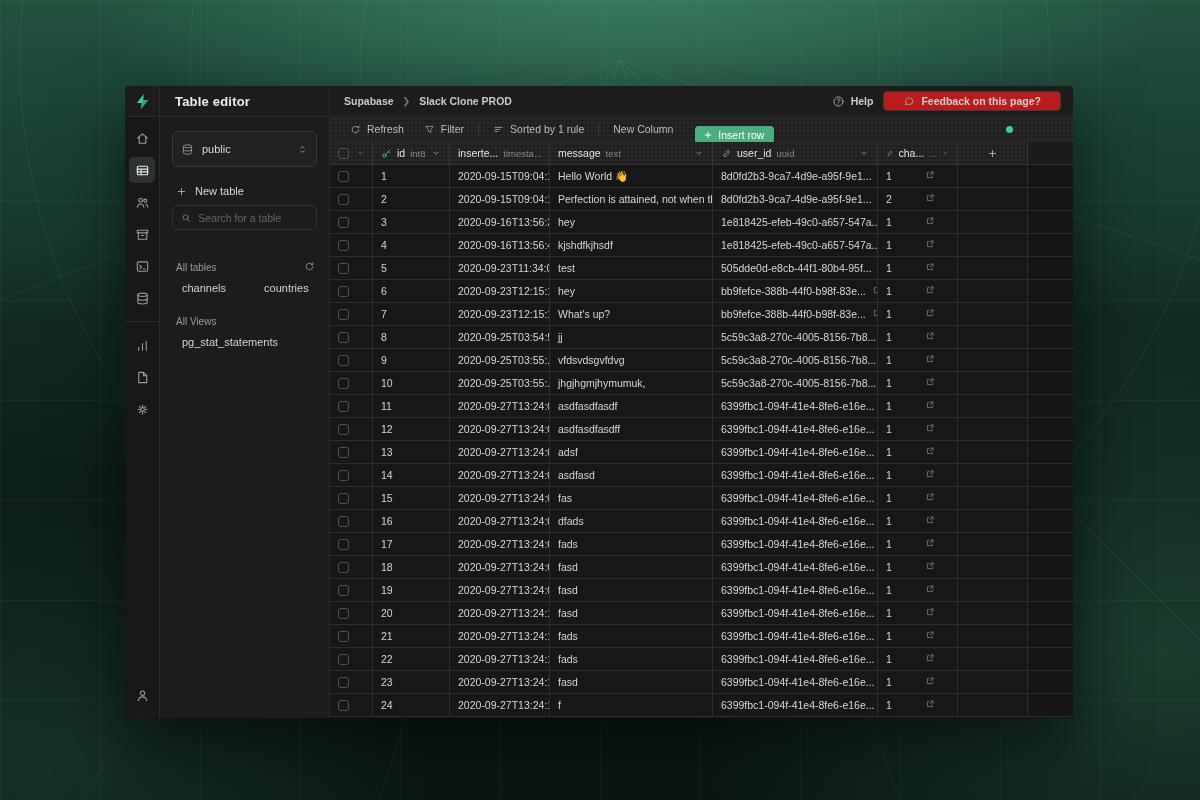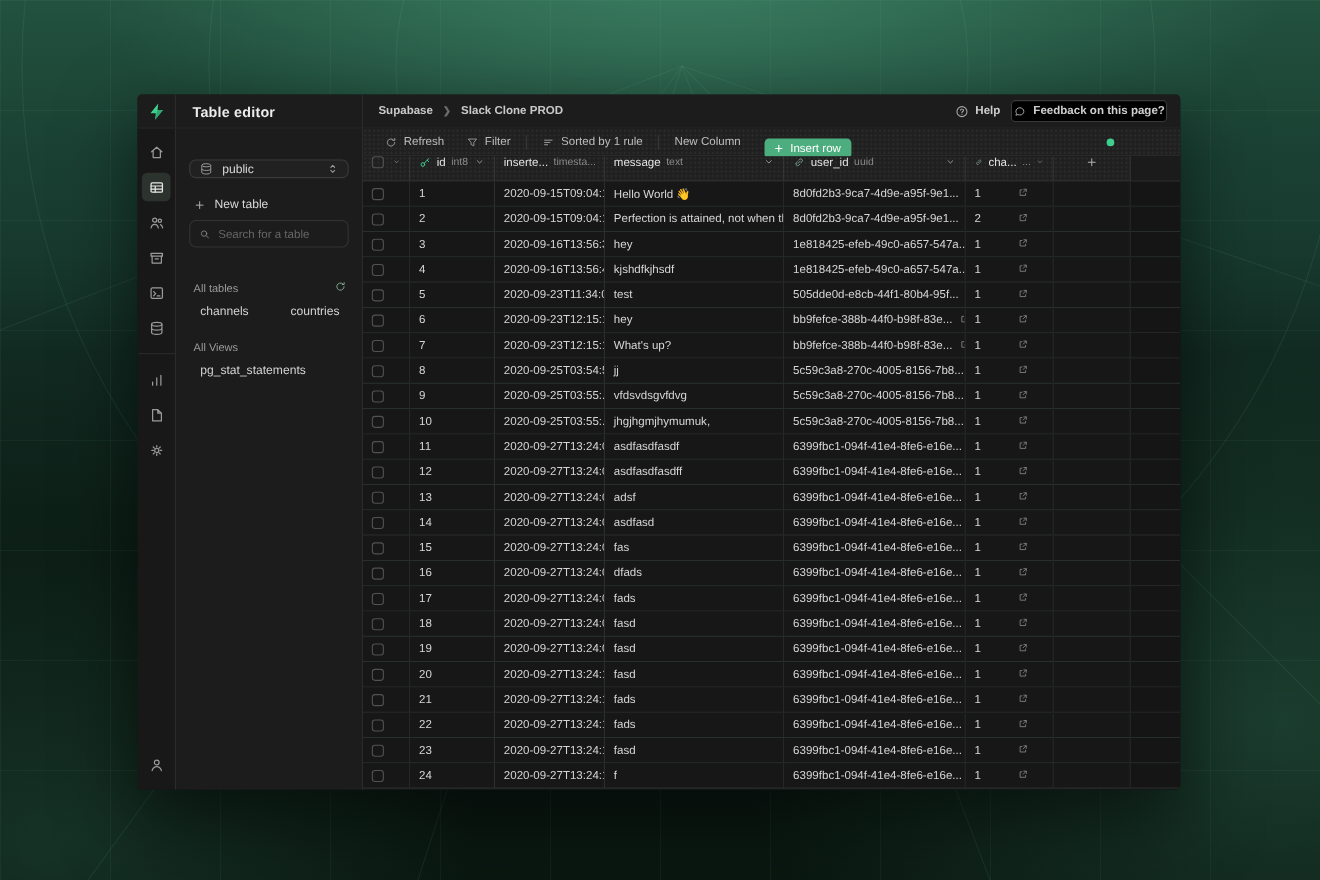--- a/index.html
+++ b/index.html
@@ -34,35 +34,35 @@
   .win-header { display:grid; grid-template-columns:35px 170px 1fr; background:#1c1c1c; border-bottom:1px solid #2b2b2b;font-weight:bold; }
   .logo-cell { display:flex; align-items:center; justify-content:center; border-right:1px solid #2b2b2b; }
   .title-cell { display:flex; align-items:center; padding-left:15px; border-right:1px solid #2b2b2b;
     font-size:13px; color:#ececec; letter-spacing:.2px; }
   .header-main { display:flex; align-items:center; justify-content:space-between; padding:0 12px 0 14px; }
   .breadcrumb { display:flex; align-items:center; gap:9px; font-size:10.5px; color:#c9c9c9; }
   .crumb-sep { color:#6d6d6d; font-size:9px; }
   .header-actions { display:flex; align-items:center; gap:10px; }
   .hbtn { display:flex; align-items:center; gap:6px; font-size:10.5px; color:#cfcfcf; cursor:pointer; }
   .hbtn svg { color:#a8a8a8; }
-  .hbtn.bordered { border:1px solid #3a3a3a; background:#000000; border-radius:4px; padding:3px 1px; }
+  .hbtn.bordered { border:1px solid #3a3a3a; background:#b91c1c; border-radius:4px; padding:3px 19px; }
 
   .win-body { display:grid; grid-template-columns:35px 170px 1fr; min-height:0; }
 
   
   .rail { background:#181818; border-right:1px solid #2b2b2b; display:flex; flex-direction:column; align-items:center; padding-top:8px; }
   .rail-item { width:26px; height:26px; margin-bottom:6px; border-radius:5px; display:flex; align-items:center; justify-content:center; color:#9a9a9a; cursor:pointer; }
   .rail-item.active { background:#2c332e; color:#e8e8e8; }
   .rail-divider { width:35px; height:1px; background:#2b2b2b; margin:4px 0 10px; }
   .rail-spacer { flex:1; }
   .rail-bottom { margin-bottom:10px; }
 
   
   .panel { background:#1c1c1c; border-right:1px solid #2b2b2b; padding-top:14px; display:flex; flex-direction:column; overflow:hidden; }
-  .schema-select { margin:14px 12px 12px; height:17px; border:1px solid #3a3a3a; border-radius:6px; background:#212121;
+  .schema-select { margin:0 12px 12px; height:36px; border:1px solid #3a3a3a; border-radius:6px; background:#212121;
     display:flex; align-items:center; padding:0 8px; gap:8px; color:#d9d9d9; cursor:pointer; }
   .schema-select .grow { flex:1; font-size:11px; }
   .schema-select svg { color:#9a9a9a; }
   .new-table { display:flex; align-items:center; gap:8px; padding:0 16px; height:24px; color:#d9d9d9; font-size:11px; cursor:pointer; }
   .new-table svg { color:#b0b0b0; }
   .search-box { margin:2px 12px 0; height:25px; border:1px solid #333; border-radius:6px; background:#1c1c1c;
     display:flex; align-items:center; padding:0 8px; gap:7px; color:#8a8a8a; }
   .search-box input { background:transparent; border:0; outline:0; color:#cfcfcf; font-size:10.5px; width:100%;
     font-family:"Liberation Sans", sans-serif; }
   .search-box input::placeholder { color:#666; }
@@ -90,21 +90,21 @@
   .tbtn svg { color:#9a9a9a; }
   .tb-divider { width:1px; height:13px; background:#3a3a3a; }
   .insert-row { display:flex; align-items:center; gap:5px; background:#4cae7f; color:#fff; font-size:10.5px;
     border-radius:4px; height:18px; padding:0 10px 0 8px; margin-left:8px; cursor:pointer;margin-top:12px; }
   .toolbar .spacer { flex:1; }
   .status-dot { width:7px; height:7px; border-radius:50%; background:#3ecf8e; margin-right:48px; }
 
   
   .grid-cols { display:grid; grid-template-columns:43px 77px 100px 163px 165px 80px 70px 1fr; }
   .grid-header { border-bottom:1px solid #333; font-size:10.5px; }
-  .ghcell { display:flex; gap:5px; padding:0 8px; border-right:1px solid rgba(80,104,93,.32); color:#e3e3e3; cursor:pointer; }
+  .ghcell { display:flex; align-items:center; gap:5px; padding:0 8px; border-right:1px solid rgba(80,104,93,.32); color:#e3e3e3; cursor:pointer; }
   .ghcell .type { color:#8a8a8a; font-size:9.5px; }
   .ghcell .chev-right { margin-left:auto; color:#9a9a9a; }
   .ghcell .key-icon { color:#3ecf8e; }
   .ghcell .link-icon { color:#86a995; }
   .ghcell.addcol { justify-content:center; color:#b5b5b5; }
   .ghcell.filler { border-right:0; background:#1b1b1b; }
   .grid-body { display:grid; grid-auto-rows:23px; overflow:hidden;
     grid-template-columns:43px 77px 100px 163px 165px 80px 70px 1fr; }
   .gcell { display:flex; align-items:center; padding:0 8px; font-size:10.5px; color:#d6d6d6;
     border-right:1px solid rgba(80,104,93,.30); border-bottom:1px solid rgba(80,104,93,.30);

